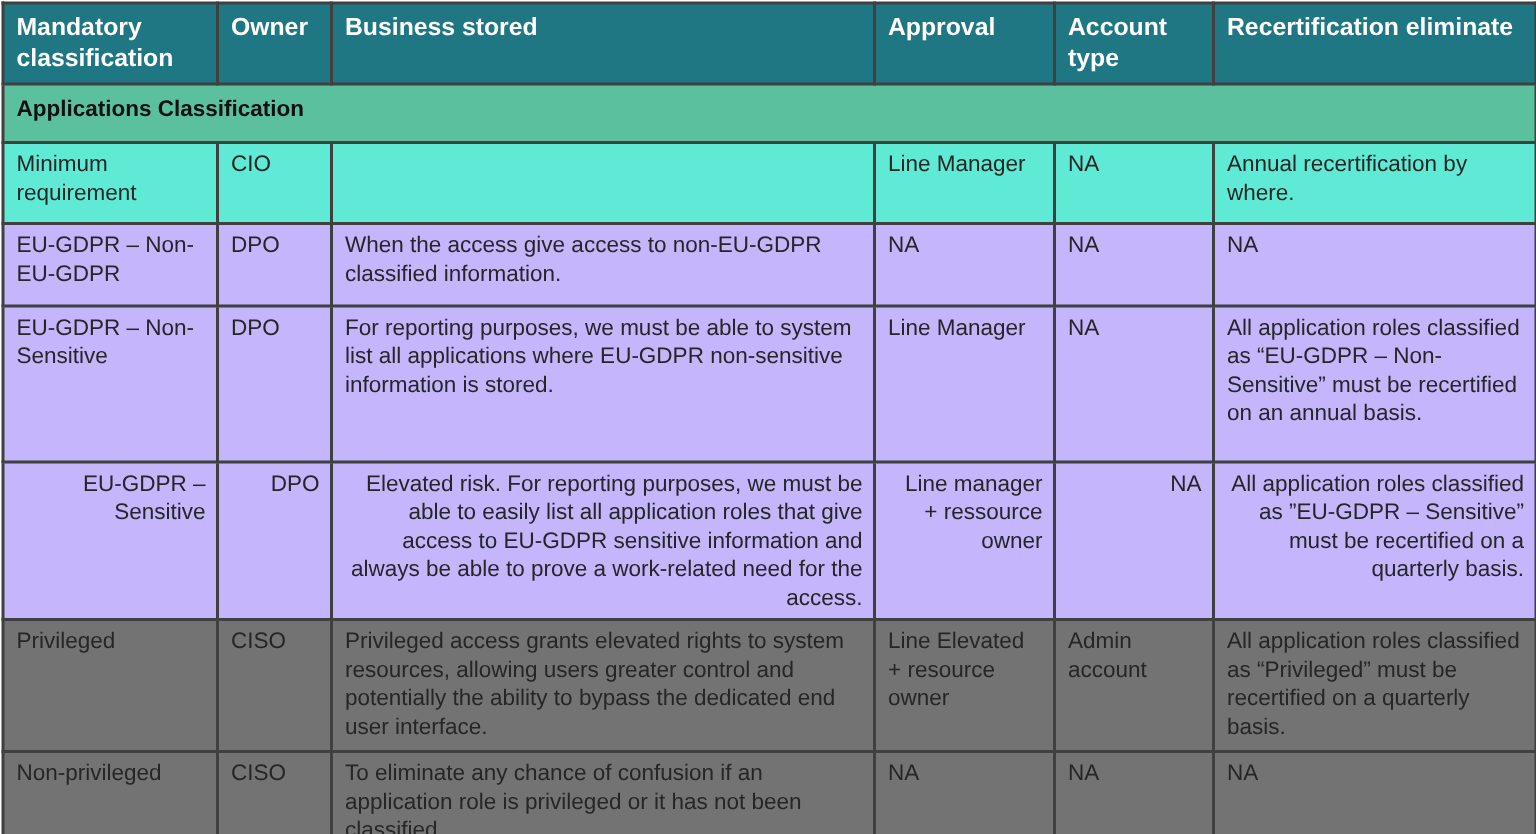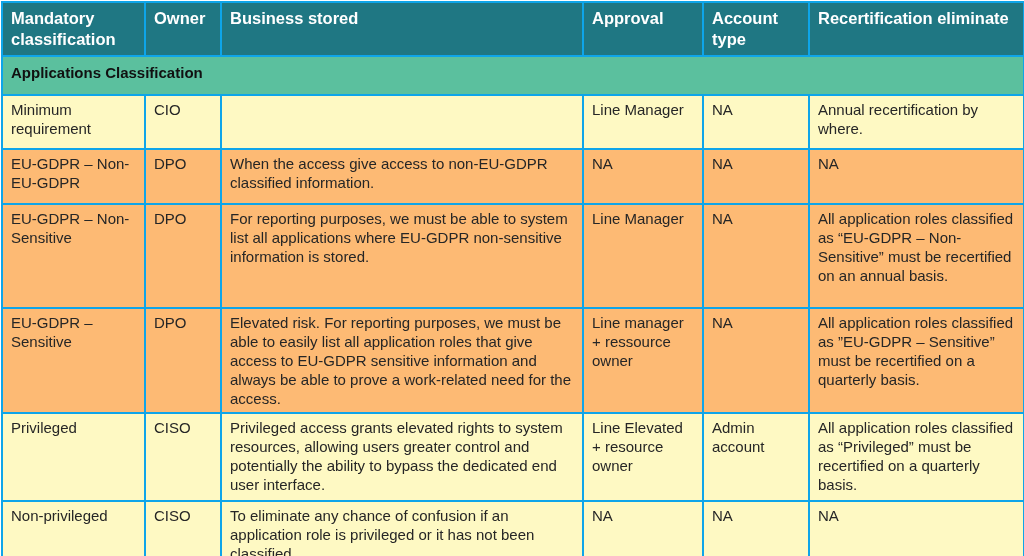--- a/index.html
+++ b/index.html
@@ -20,21 +20,21 @@
       margin: 1px 0 0 1px;
     }
     col.c1 { width: 143px; }
     col.c2 { width: 76px; }
     col.c3 { width: 362px; }
     col.c4 { width: 120px; }
     col.c5 { width: 106px; }
     col.c6 { width: 215px; }
 
     th, td {
-      border: 2px solid #0ea5e9;
+      border: 2px solid #404040;
       vertical-align: top;
       text-align: left;
       padding: 4px 7px 4px 8px;
       line-height: 19px;
       font-size: 15px;
       color: #262626;
       word-wrap: break-word;
     }
     thead th {
       background: #1f7783;
@@ -47,28 +47,28 @@
     }
     tr.section-row td {
       background: #5bc09e;
       color: #111111;
       font-weight: bold;
       font-size: 15px;
       height: 25px;
       padding-top: 6px;
       padding-bottom: 6px;
     }
-    tr.band-light td { background: #fef9c3; }
-    tr.band-mid td { background: #fdba74; }
-    tr.band-dark td { background: #fef9c3; }
+    tr.band-light td { background: #5eead4; }
+    tr.band-mid td { background: #c4b5fd; }
+    tr.band-dark td { background: #737373; }
 
     tr.r1 td { height: 44px; }
     tr.r2 td { height: 45px; }
     tr.r3 td { height: 94px; }
-    tr.r4 td { height: 94px; }
+    tr.r4 td { height: 94px; text-align: right; }
     tr.r5 td { height: 78px; }
     tr.r6 td { height: 52px; }
   </style>
 </head>
 <body>
 
 <table class="cls-table">
   <colgroup>
     <col class="c1">
       <col class="c2">

